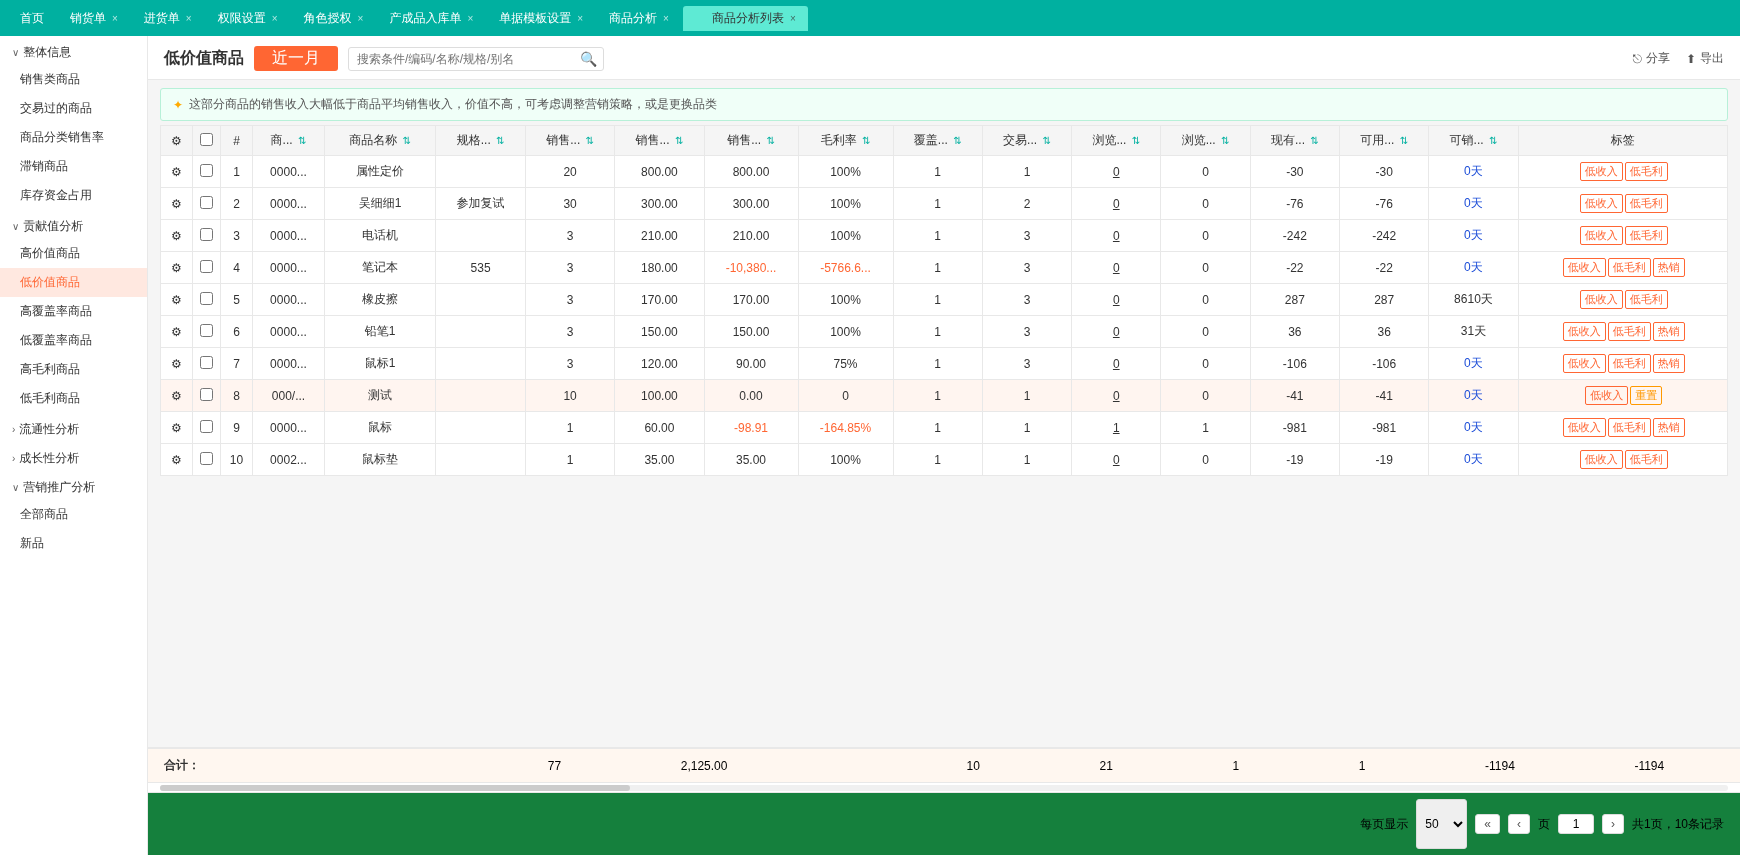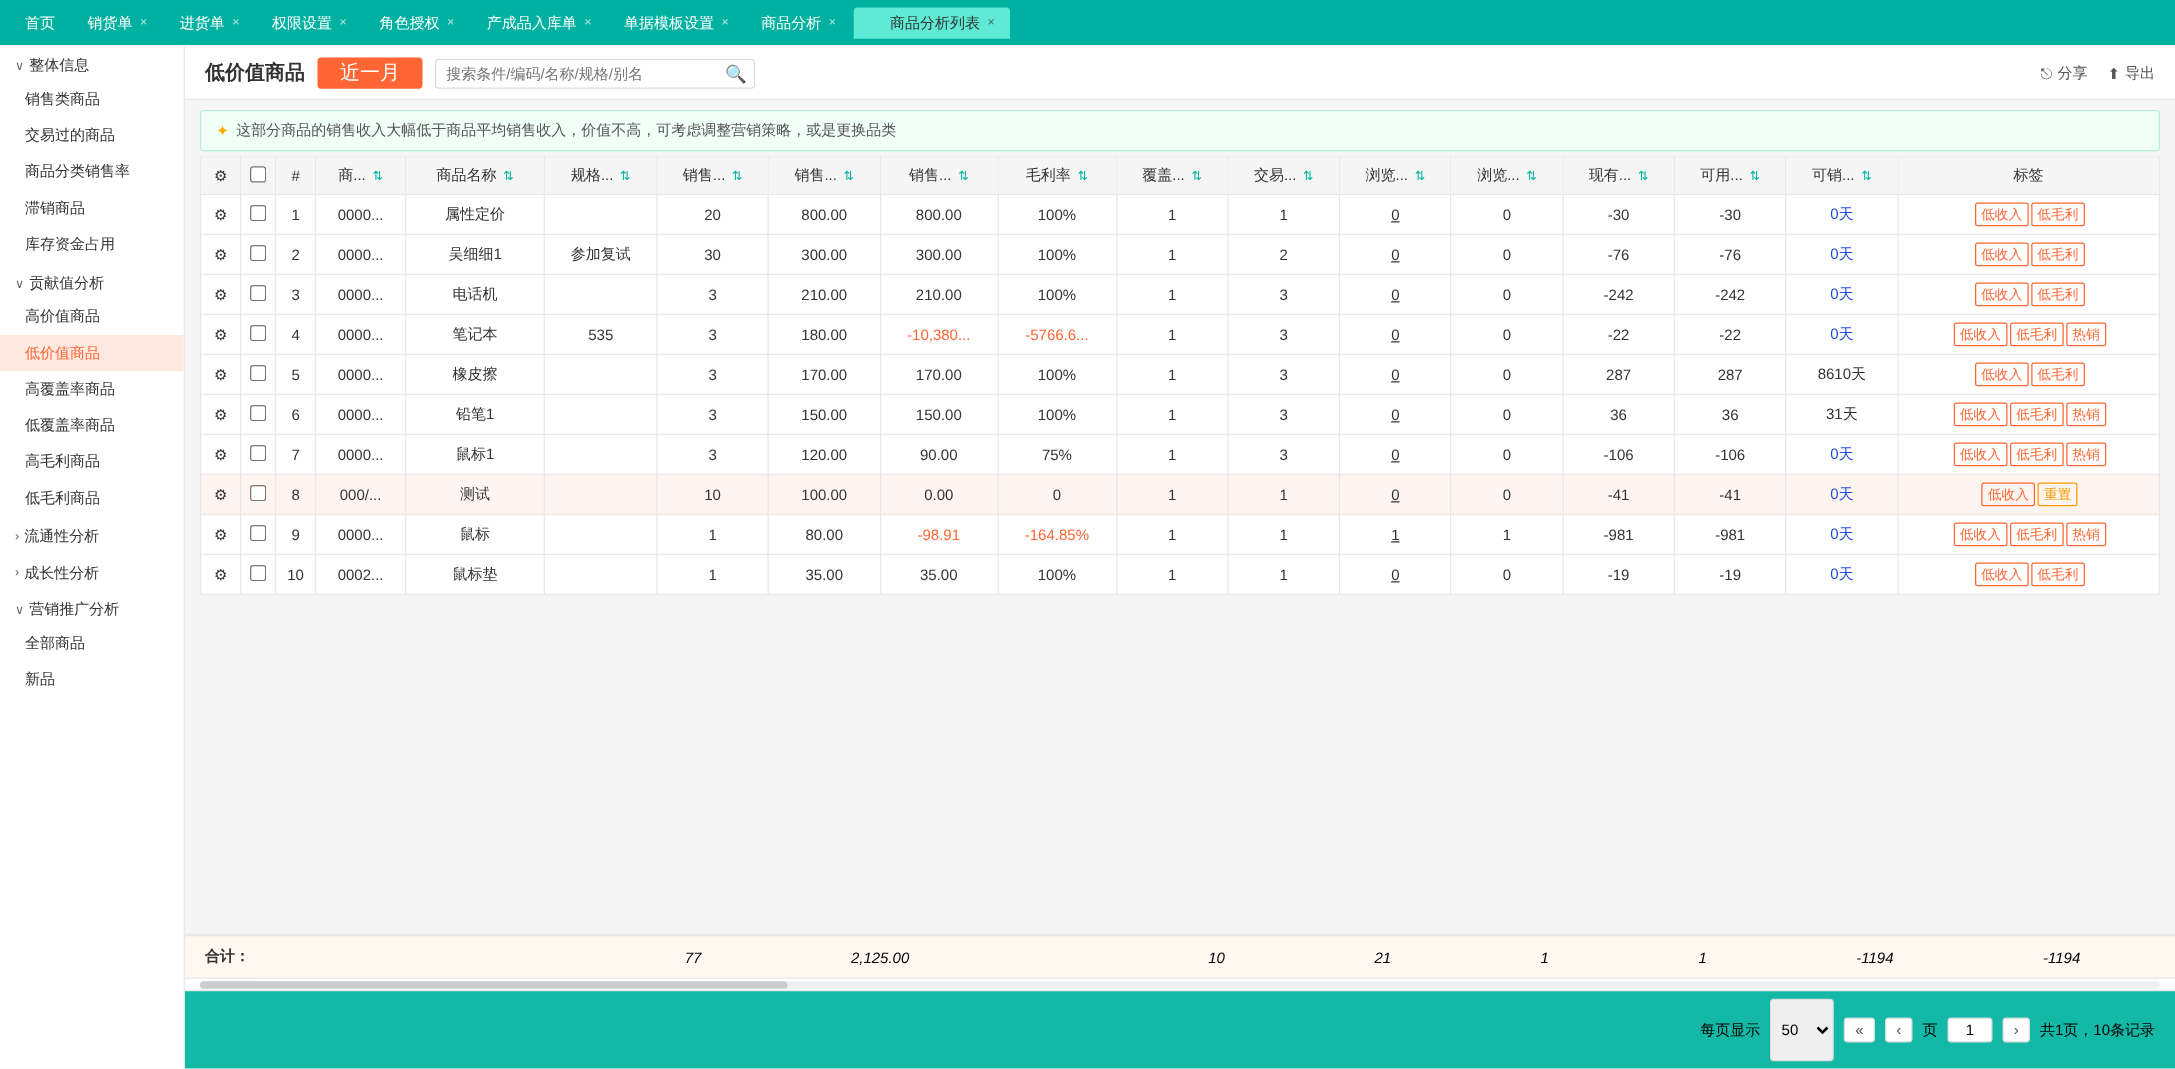--- a/index.html
+++ b/index.html
@@ -197,21 +197,21 @@
       padding: 8px 16px;
       display: flex;
       align-items: center;
       gap: 8px;
       font-size: 12px;
     }
     .footer-label { color: #333; font-weight: bold; }
 
     
     .pagination {
-      background: #14b8a6;
+      background: #15803d;
       border-top: 1px solid #e8e8e8;
       padding: 6px 16px;
       display: flex;
       align-items: center;
       justify-content: flex-end;
       gap: 8px;
       font-size: 12px;
     }
     .page-size-select {
       border: 1px solid #ddd;
@@ -560,21 +560,21 @@
       <td><span class="tag-badge tag-low-income">低收入</span><span class="tag-badge tag-recommend">重置</span></td>
     </tr>
             <tr>
       <td class="gear-cell">⚙</td>
       <td class="checkbox-cell"><input type="checkbox" style=""></td>
       <td class="num-cell">9</td>
       <td>0000...</td>
       <td>鼠标</td>
       <td></td>
       <td>1</td>
-      <td>80.00</td>
+      <td>60.00</td>
       <td class="red-text">-98.91</td>
       <td class="red-text">-164.85%</td>
       <td>1</td>
       <td>1</td>
       <td><span class="underline-link">1</span></td>
       <td>1</td>
       <td>-981</td>
       <td>-981</td>
       <td class="days-zero">0天</td>
       <td><span class="tag-badge tag-low-income">低收入</span><span class="tag-badge tag-low-income">低毛利</span><span class="tag-badge tag-low-income">热销</span></td>
@@ -598,21 +598,21 @@
       <td>-19</td>
       <td class="days-zero">0天</td>
       <td><span class="tag-badge tag-low-income">低收入</span><span class="tag-badge tag-low-income">低毛利</span></td>
     </tr>
           </tbody>
       </table>
     </div>
 
     <div class="table-footer">
       <span class="footer-label">合计：</span>
-      <div style="display:flex; flex:1; gap:0; align-items:center; justify-content:space-around; max-width:1300px; margin-left:280px;font-style:italic;">
+      <div style="display:flex; flex:1; gap:0; align-items:center; justify-content:space-around; max-width:1300px; margin-left:280px;">
         <span>77</span>
         <span>2,125.00</span>
         <span></span>
         <span>10</span>
         <span>21</span>
         <span>1</span>
         <span>1</span>
         <span>-1194</span>
         <span>-1194</span>
       </div>

